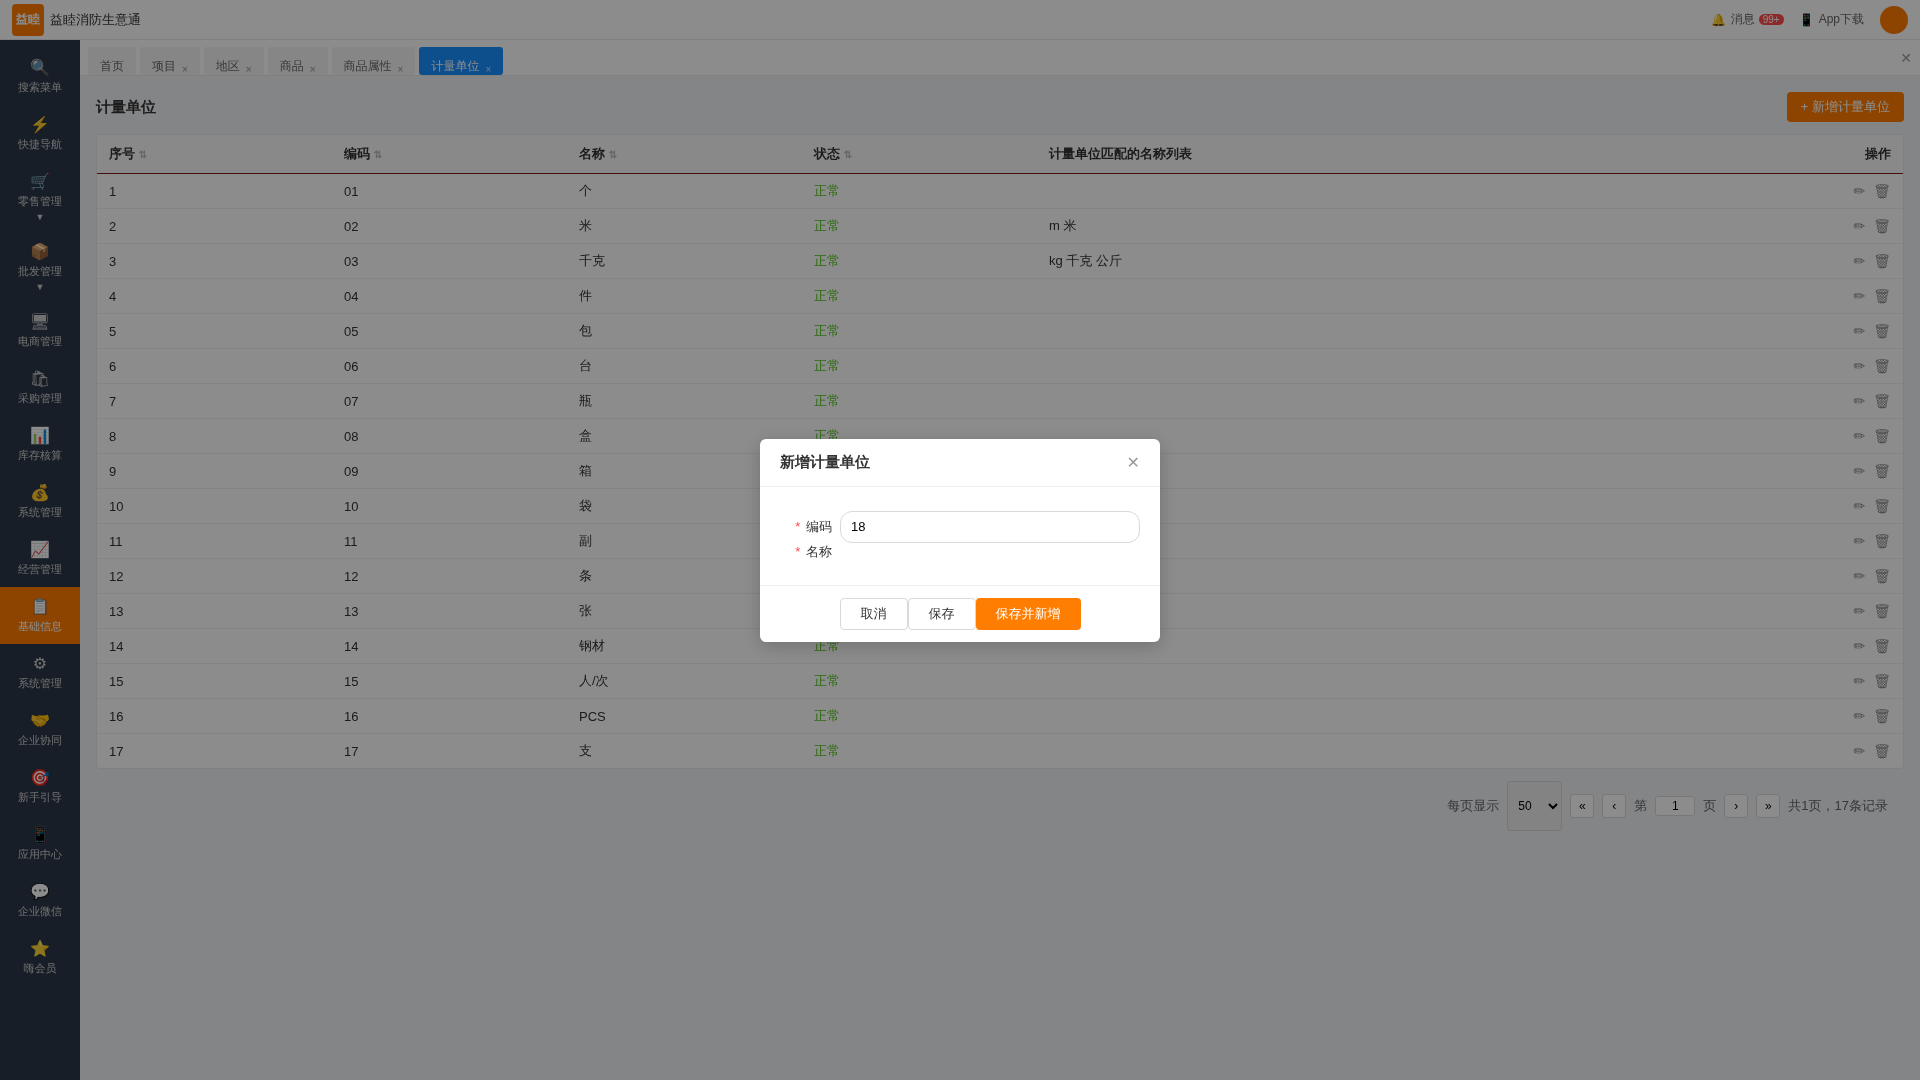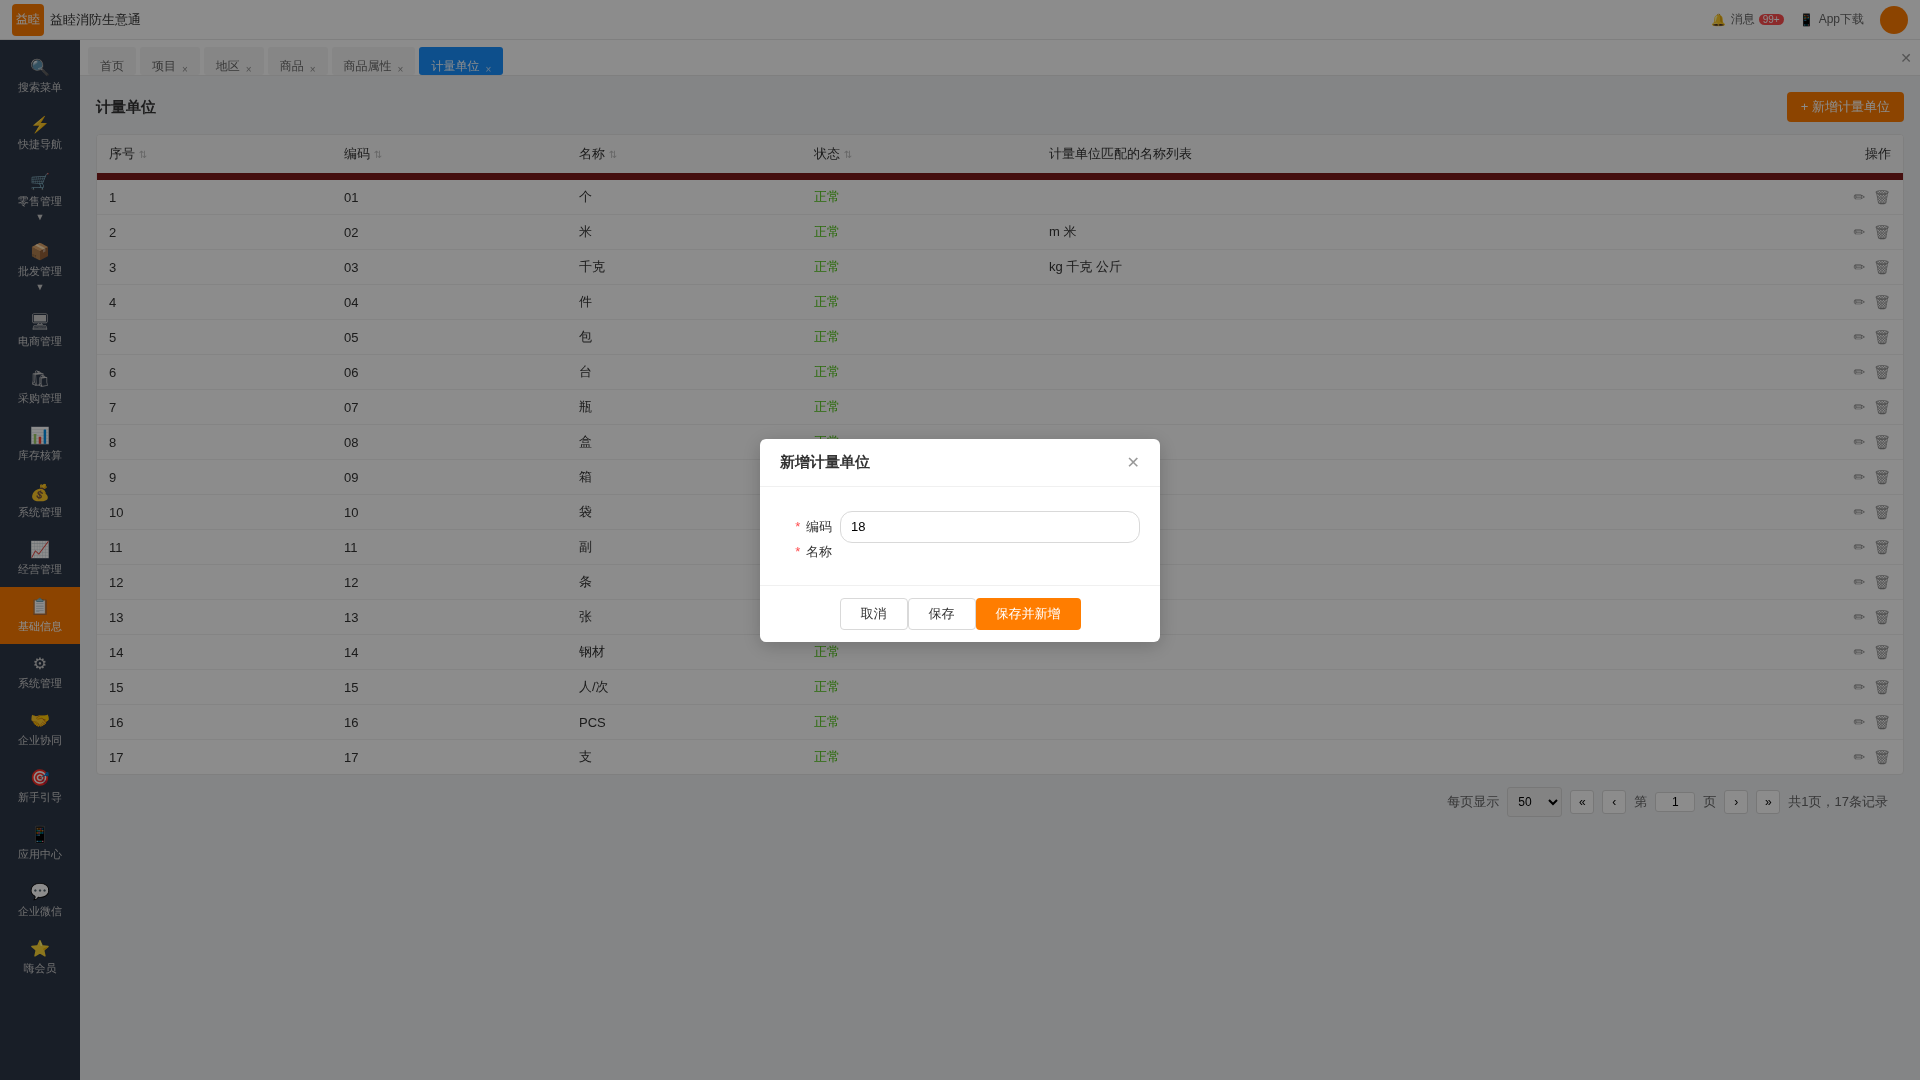--- a/index.html
+++ b/index.html
@@ -2,21 +2,21 @@
 <html><head>
   <meta charset="utf-8">
   <style>
     * { box-sizing: border-box; margin: 0; padding: 0; }
     body { font-family: 'Microsoft YaHei', SimHei, sans-serif; font-size: 13px; background: #f0f2f5; display: flex; flex-direction: column; height: 1080px; overflow: hidden; }
 
     
     .topbar { height: 40px; background: #fff; display: flex; align-items: center; padding: 0 12px; border-bottom: 1px solid #e8e8e8; justify-content: space-between; flex-shrink: 0; }
     .topbar-left { display: flex; align-items: center; gap: 8px; }
     .logo-area { display: flex; align-items: center; gap: 6px; }
-    .logo-icon { width: 32px; height: 32px; background: #ff7d00; border-radius: 4px; display: flex; align-items: center; justify-content: center; color: white; font-size: 12px; font-weight: normal; }
+    .logo-icon { width: 32px; height: 32px; background: #ff7d00; border-radius: 4px; display: flex; align-items: center; justify-content: center; color: white; font-size: 12px; font-weight: bold; }
     .logo-text { font-size: 13px; color: #333; }
     .topbar-right { display: flex; align-items: center; gap: 16px; }
     .topbar-btn { font-size: 12px; color: #666; display: flex; align-items: center; gap: 4px; cursor: pointer; }
     .badge { background: #ff4d4f; color: white; font-size: 10px; border-radius: 8px; padding: 0 4px; min-width: 16px; text-align: center; }
     .avatar { width: 28px; height: 28px; background: #ff7d00; border-radius: 50%; }
 
     
     .main-layout { display: flex; flex: 1; overflow: hidden; }
 
     
@@ -39,31 +39,31 @@
     .page-content { flex: 1; padding: 16px; overflow-y: auto; position: relative; }
 
     
     .page-header { display: flex; align-items: center; justify-content: space-between; margin-bottom: 12px; }
     .page-title { font-size: 15px; font-weight: bold; color: #333; }
     .add-btn { background: #ff7d00; color: white; border: none; padding: 6px 14px; border-radius: 4px; cursor: pointer; font-size: 13px; }
 
     
     .table-wrapper { background: white; border-radius: 4px; overflow: hidden; border: 1px solid #e8e8e8; }
     table { width: 100%; border-collapse: collapse; font-size: 13px; }
-    th { background: #fafafa; color: #333; font-weight: normal; padding: 10px 12px; text-align: left; border-bottom: 7px solid #7f1d1d; white-space: nowrap; }
+    th { background: #fafafa; color: #333; font-weight: bold; padding: 10px 12px; text-align: left; border-bottom: 1px solid #7f1d1d; white-space: nowrap; }
     td { padding: 8px 12px; border-bottom: 1px solid #f0f0f0; color: #333; }
     tr:last-child td { border-bottom: none; }
     .sort-icon { font-size: 10px; color: #bbb; }
     .status-normal { color: #52c41a; }
     .action-btns { display: flex; gap: 8px; justify-content: flex-end; }
     .action-btn { color: #8c8c8c; cursor: pointer; font-size: 14px; }
 
     
     .pagination { display: flex; align-items: center; justify-content: flex-end; padding: 12px 16px; gap: 8px; font-size: 13px; color: #666; }
-    .pagination select { border: 1px solid #d9d9d9; border-radius: 3px; padding: 6px 6px; font-size: 12px; }
+    .pagination select { border: 1px solid #d9d9d9; border-radius: 3px; padding: 16px 6px; font-size: 12px; }
     .pagination-btn { width: 24px; height: 24px; display: flex; align-items: center; justify-content: center; border: 1px solid #d9d9d9; border-radius: 3px; cursor: pointer; font-size: 12px; background: white; }
     .page-input { width: 40px; border: 1px solid #d9d9d9; border-radius: 3px; text-align: center; padding: 2px; font-size: 12px; }
 
     
     .overlay { position: fixed; top: 0; left: 0; width: 100%; height: 100%; background: rgba(0,0,0,0.45); z-index: 100; display: flex; align-items: center; justify-content: center; }
 
     
     .modal { background: white; border-radius: 6px; width: 400px; box-shadow: 0 4px 20px rgba(0,0,0,0.2); }
     .modal-header { padding: 14px 20px; border-bottom: 1px solid #f0f0f0; display: flex; align-items: center; justify-content: space-between; }
     .modal-title { font-size: 15px; font-weight: bold; color: #333; }

